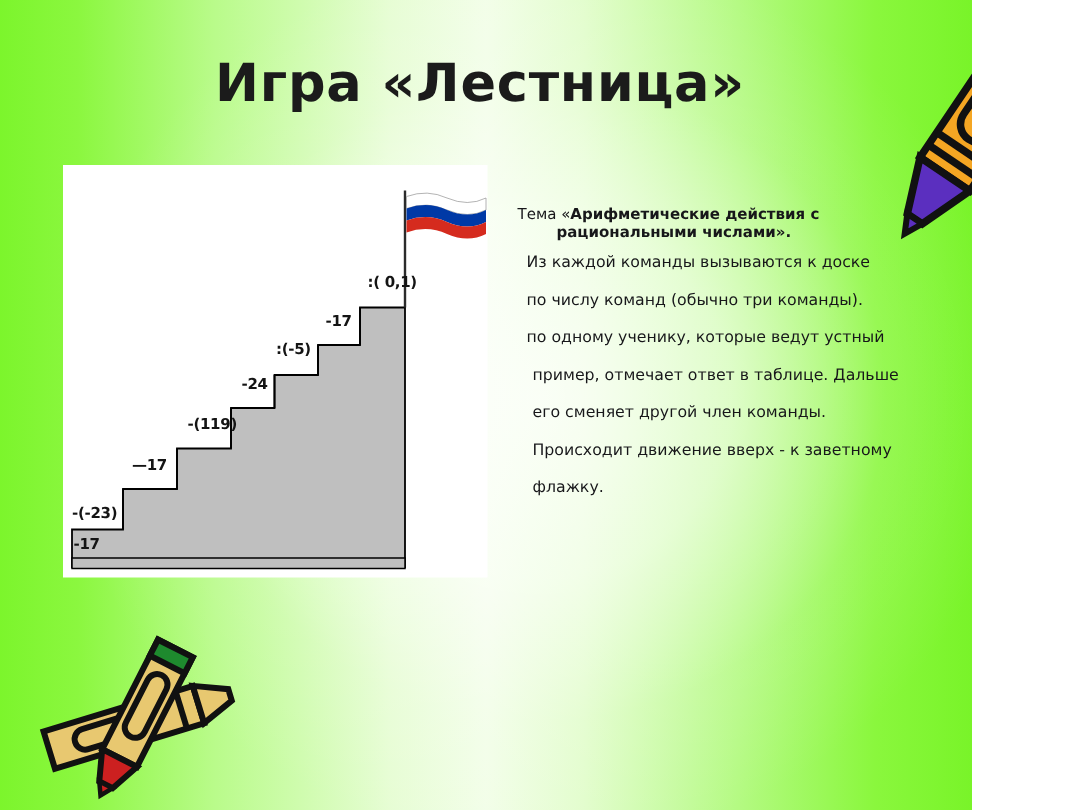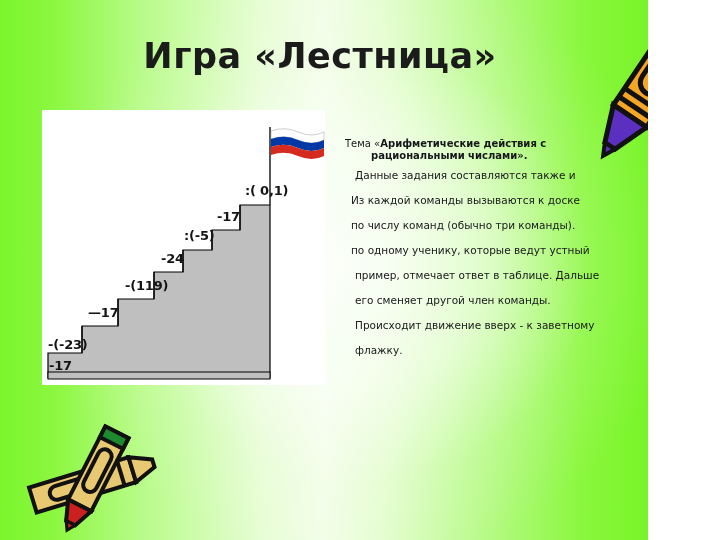--- a/index.html
+++ b/index.html
@@ -76,21 +76,21 @@
   #stairs-svg {
     position: absolute;
     left: 0;
     top: 0;
     width: 283px;
     height: 275px;
   }
   .step-label {
     position: absolute;
     font-family: "DejaVu Sans", sans-serif;
-    font-size: 13px;
+    font-size: 10px;
     font-weight: bold;
     color: #141414;
     white-space: nowrap;
     letter-spacing: -0.2px;
     line-height: 1;
   }
 
   
   #text-block {
     position: absolute;
@@ -212,21 +212,20 @@
     <div class="step-label" style="left:203px;top:74px;">:( 0,1)</div>
 
   </div>
 
   <div id="text-block">
     <div class="tline topic">
       <span>Тема «</span><b>Арифметические  действия с</b>
     </div>
     <div class="tline topic2">рациональными числами».</div>
 
-    <div class="tline body ind1">Данные задания составляются также и</div>
     <div class="tline body">Из каждой команды вызываются к доске</div>
     <div class="tline body">по числу  команд (обычно три команды).</div>
     <div class="tline body">по одному ученику, которые ведут устный</div>
     <div class="tline body ind1">пример, отмечает ответ в таблице. Дальше</div>
     <div class="tline body ind1">его сменяет другой член команды.</div>
     <div class="tline body ind1">Происходит движение вверх - к заветному</div>
     <div class="tline body ind1">флажку.</div>
   </div>
 
   <svg id="crayon-top-right" viewBox="0 0 132 180">

